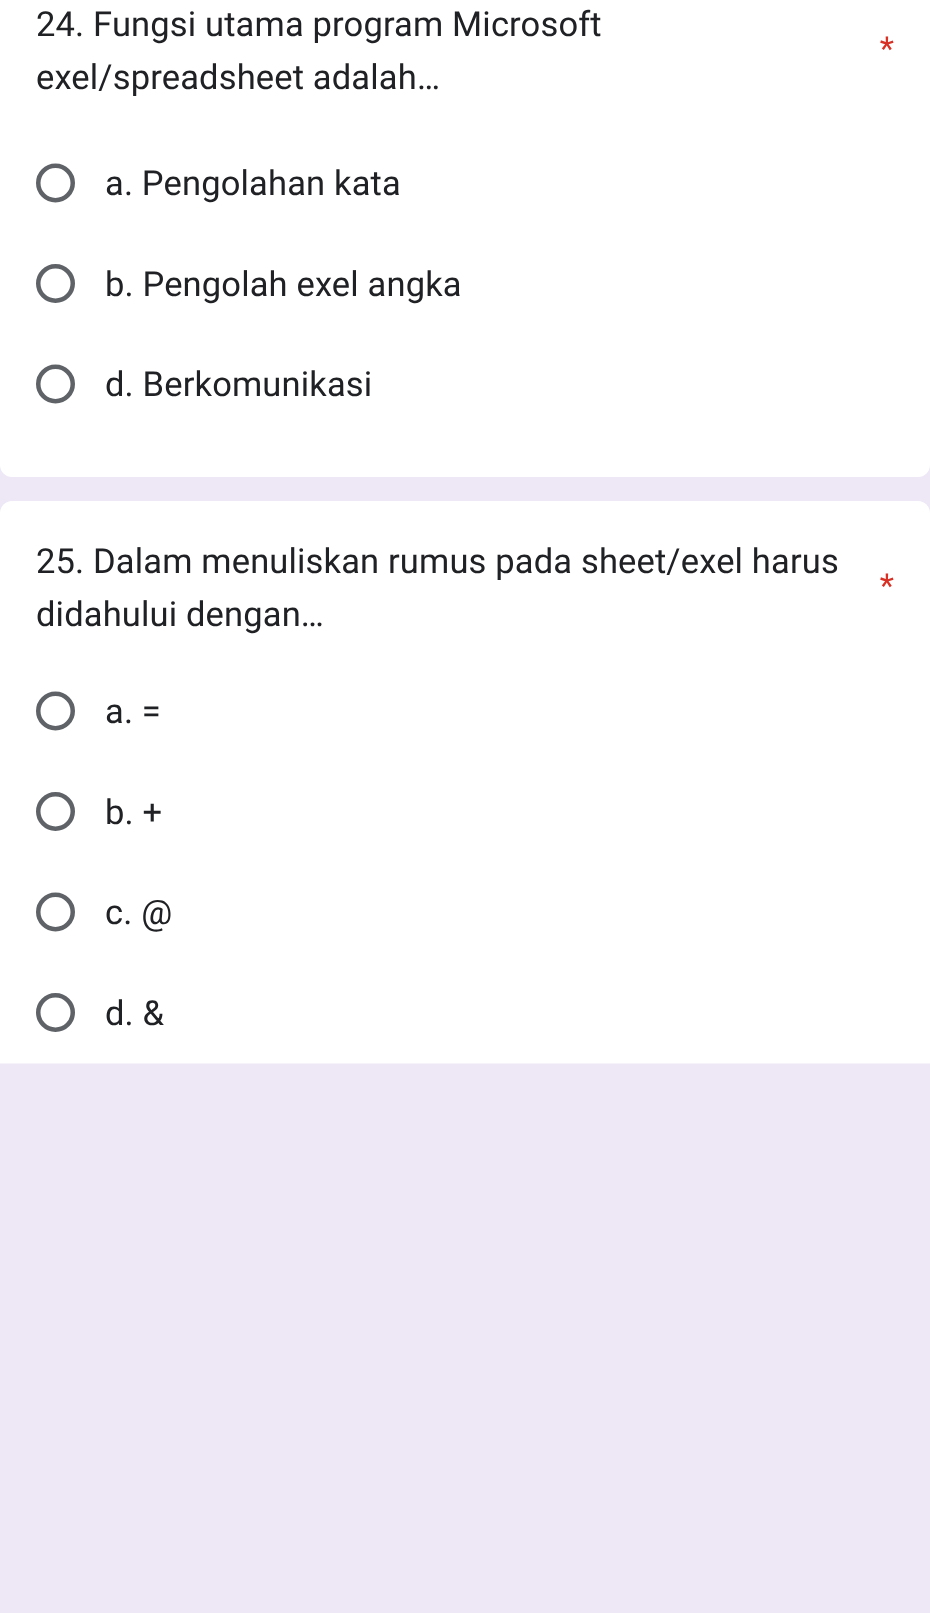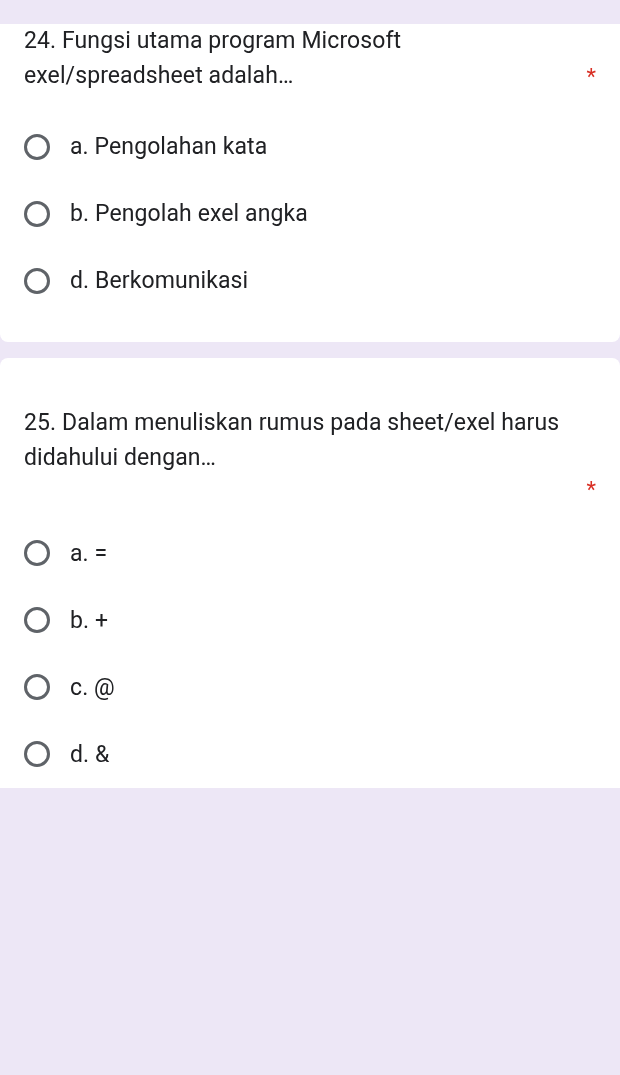--- a/index.html
+++ b/index.html
@@ -20,44 +20,43 @@
       padding: 24px 24px 28px 24px;
       margin-bottom: 16px;
     }
     .card-top {
       border-top-left-radius: 0;
       border-top-right-radius: 0;
       padding-top: 0;
     }
     .question-header {
       display: flex;
-      align-items: flex-end;
+      align-items: center;
       margin-bottom: 38px;
-      margin-top: 24px;
     }
     .question-text {
       font-size: 23px;
       line-height: 1.5;
       color: #202124;
       letter-spacing: 0.1px;
       flex: 1;
     }
     .required-asterisk {
       color: #d93025;
       font-size: 22px;
       margin-left: 6px;
       line-height: 1.4;
     }
     .options-group {
       display: flex;
       flex-direction: column;
     }
     .option-row {
       display: flex;
-      align-items: center;
+      align-items: flex-start;
       padding: 16px 0;
       cursor: pointer;
     }
     .q24 .option-row {
       padding: 20px 0;
     }
     .q24 .options-group {
       margin-top: 20px;
     }
     .q25 .options-group {
@@ -82,21 +81,20 @@
     .q24 .question-header {
       margin-bottom: 10px;
     }
     .q25 {
       padding-bottom: 0;
       border-bottom-left-radius: 0;
       border-bottom-right-radius: 0;
     }
     .q25 .question-header {
       margin-bottom: 8px;
-      flex-direction: column;
     }
   </style>
 </head>
 <body>
 
 <div class="card card-top q24">
   <div class="question-header">
     <div class="question-text">24. Fungsi utama program Microsoft exel/spreadsheet adalah…</div>
     <div class="required-asterisk">*</div>
   </div>

